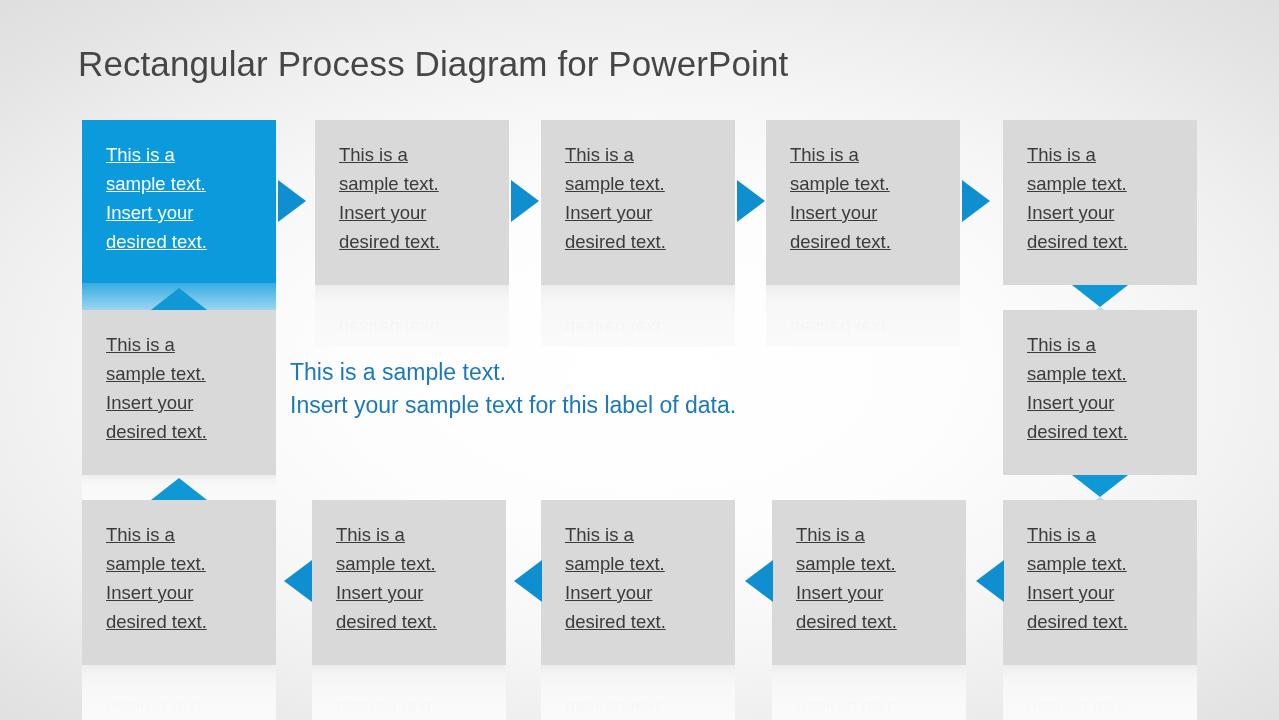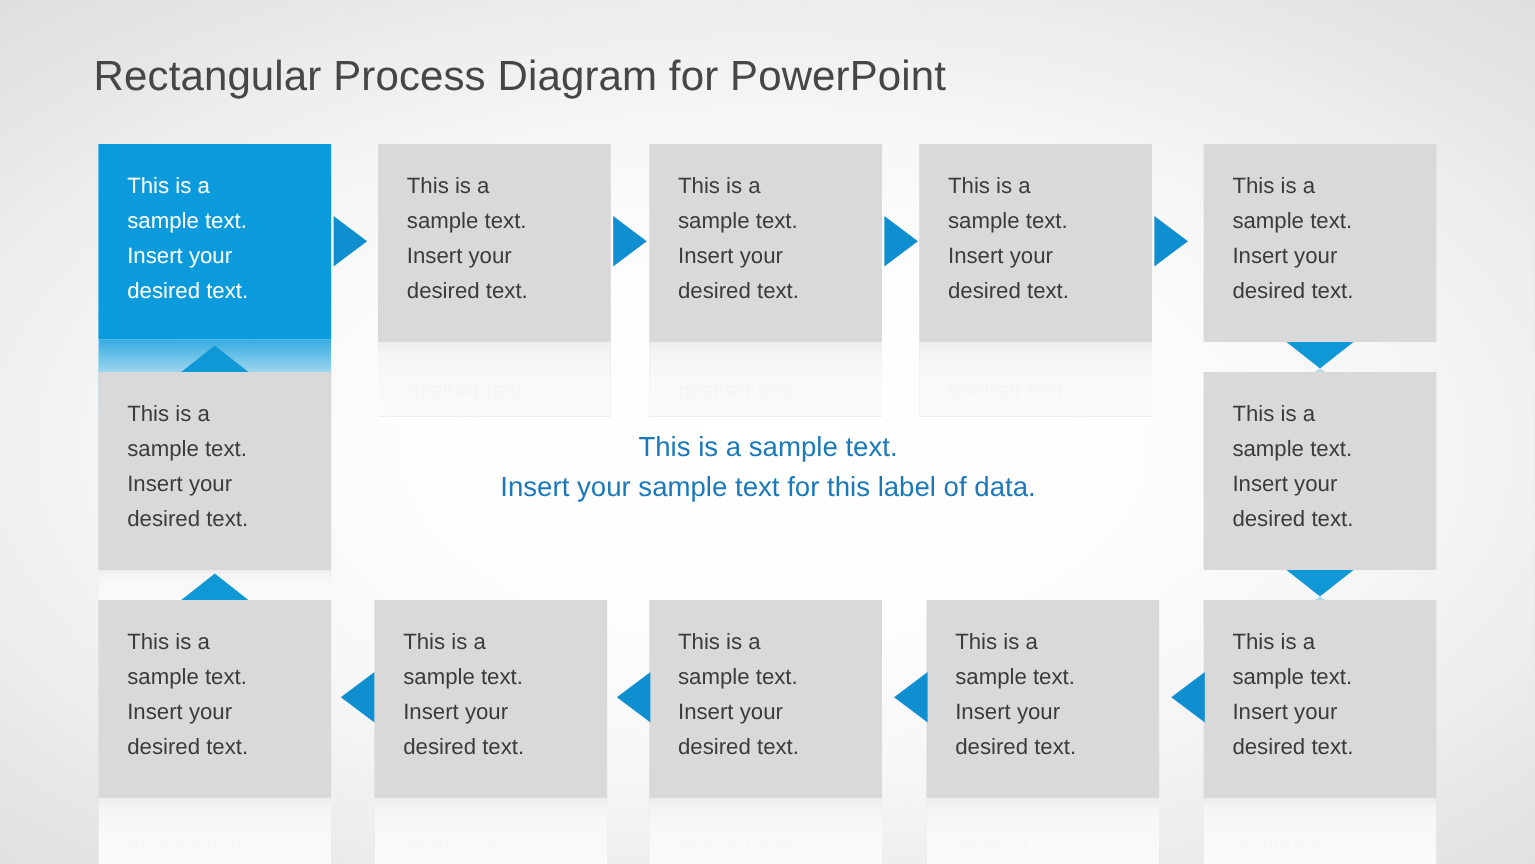--- a/index.html
+++ b/index.html
@@ -46,20 +46,21 @@
   
   .box {
     position: absolute;
     box-sizing: border-box;
     background: #d9d9d9;
     color: #3b3b3b;
     font-size: 18.5px;
     line-height: 29px;
     padding: 20px 20px 0 24px;
     overflow: hidden;
+    text-decoration: underline;
   }
   .box.blue {
     background: #0b9bdc;
     color: #ffffff;
   }
   .box .txt {
     display: block;
     white-space: pre-line;
   }
 
@@ -144,21 +145,20 @@
     border-right: 16px solid transparent;
     border-bottom: 11px solid #0f97d6;
   }
 
   
   #center-label {
     position: absolute;
     left: 290px;
     top: 356px;
     width: 700px;
-    text-align: center;
     color: #1b79ba;
     font-size: 23px;
     line-height: 33px;
   }
   #center-label .l2 { display: block; }
 </style>
 </head>
 <body>
 
 <div id="slide">

